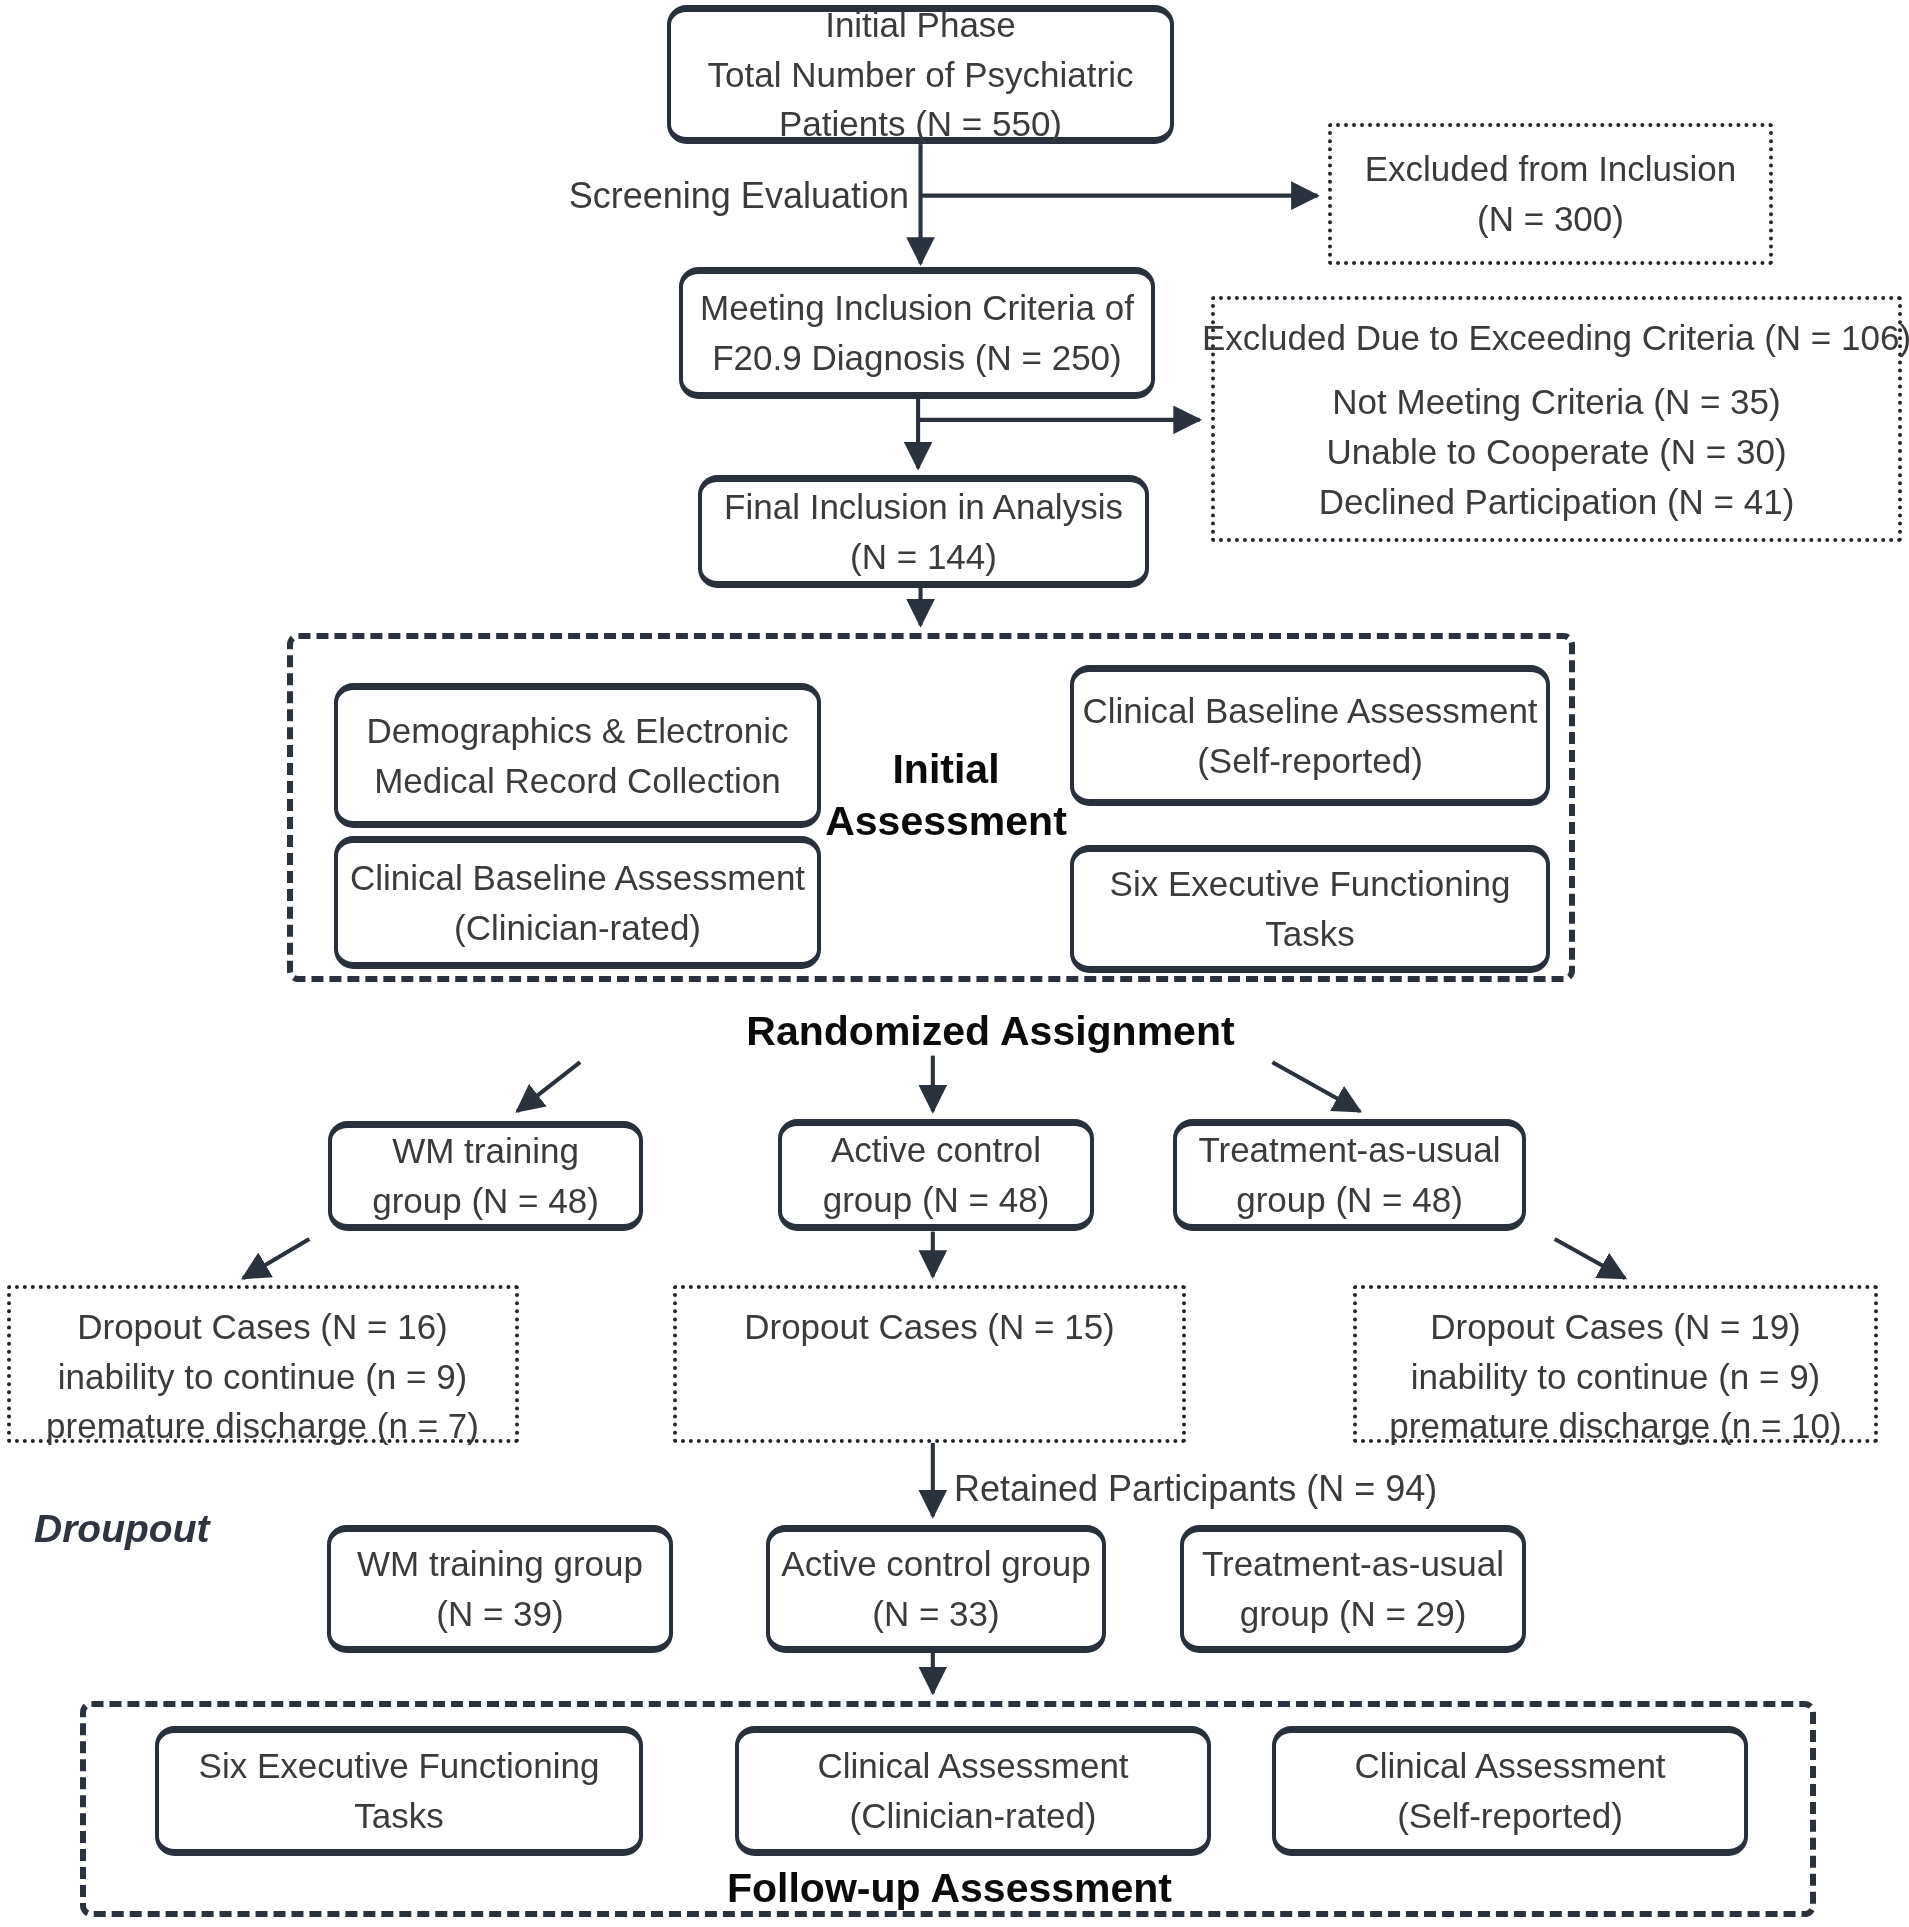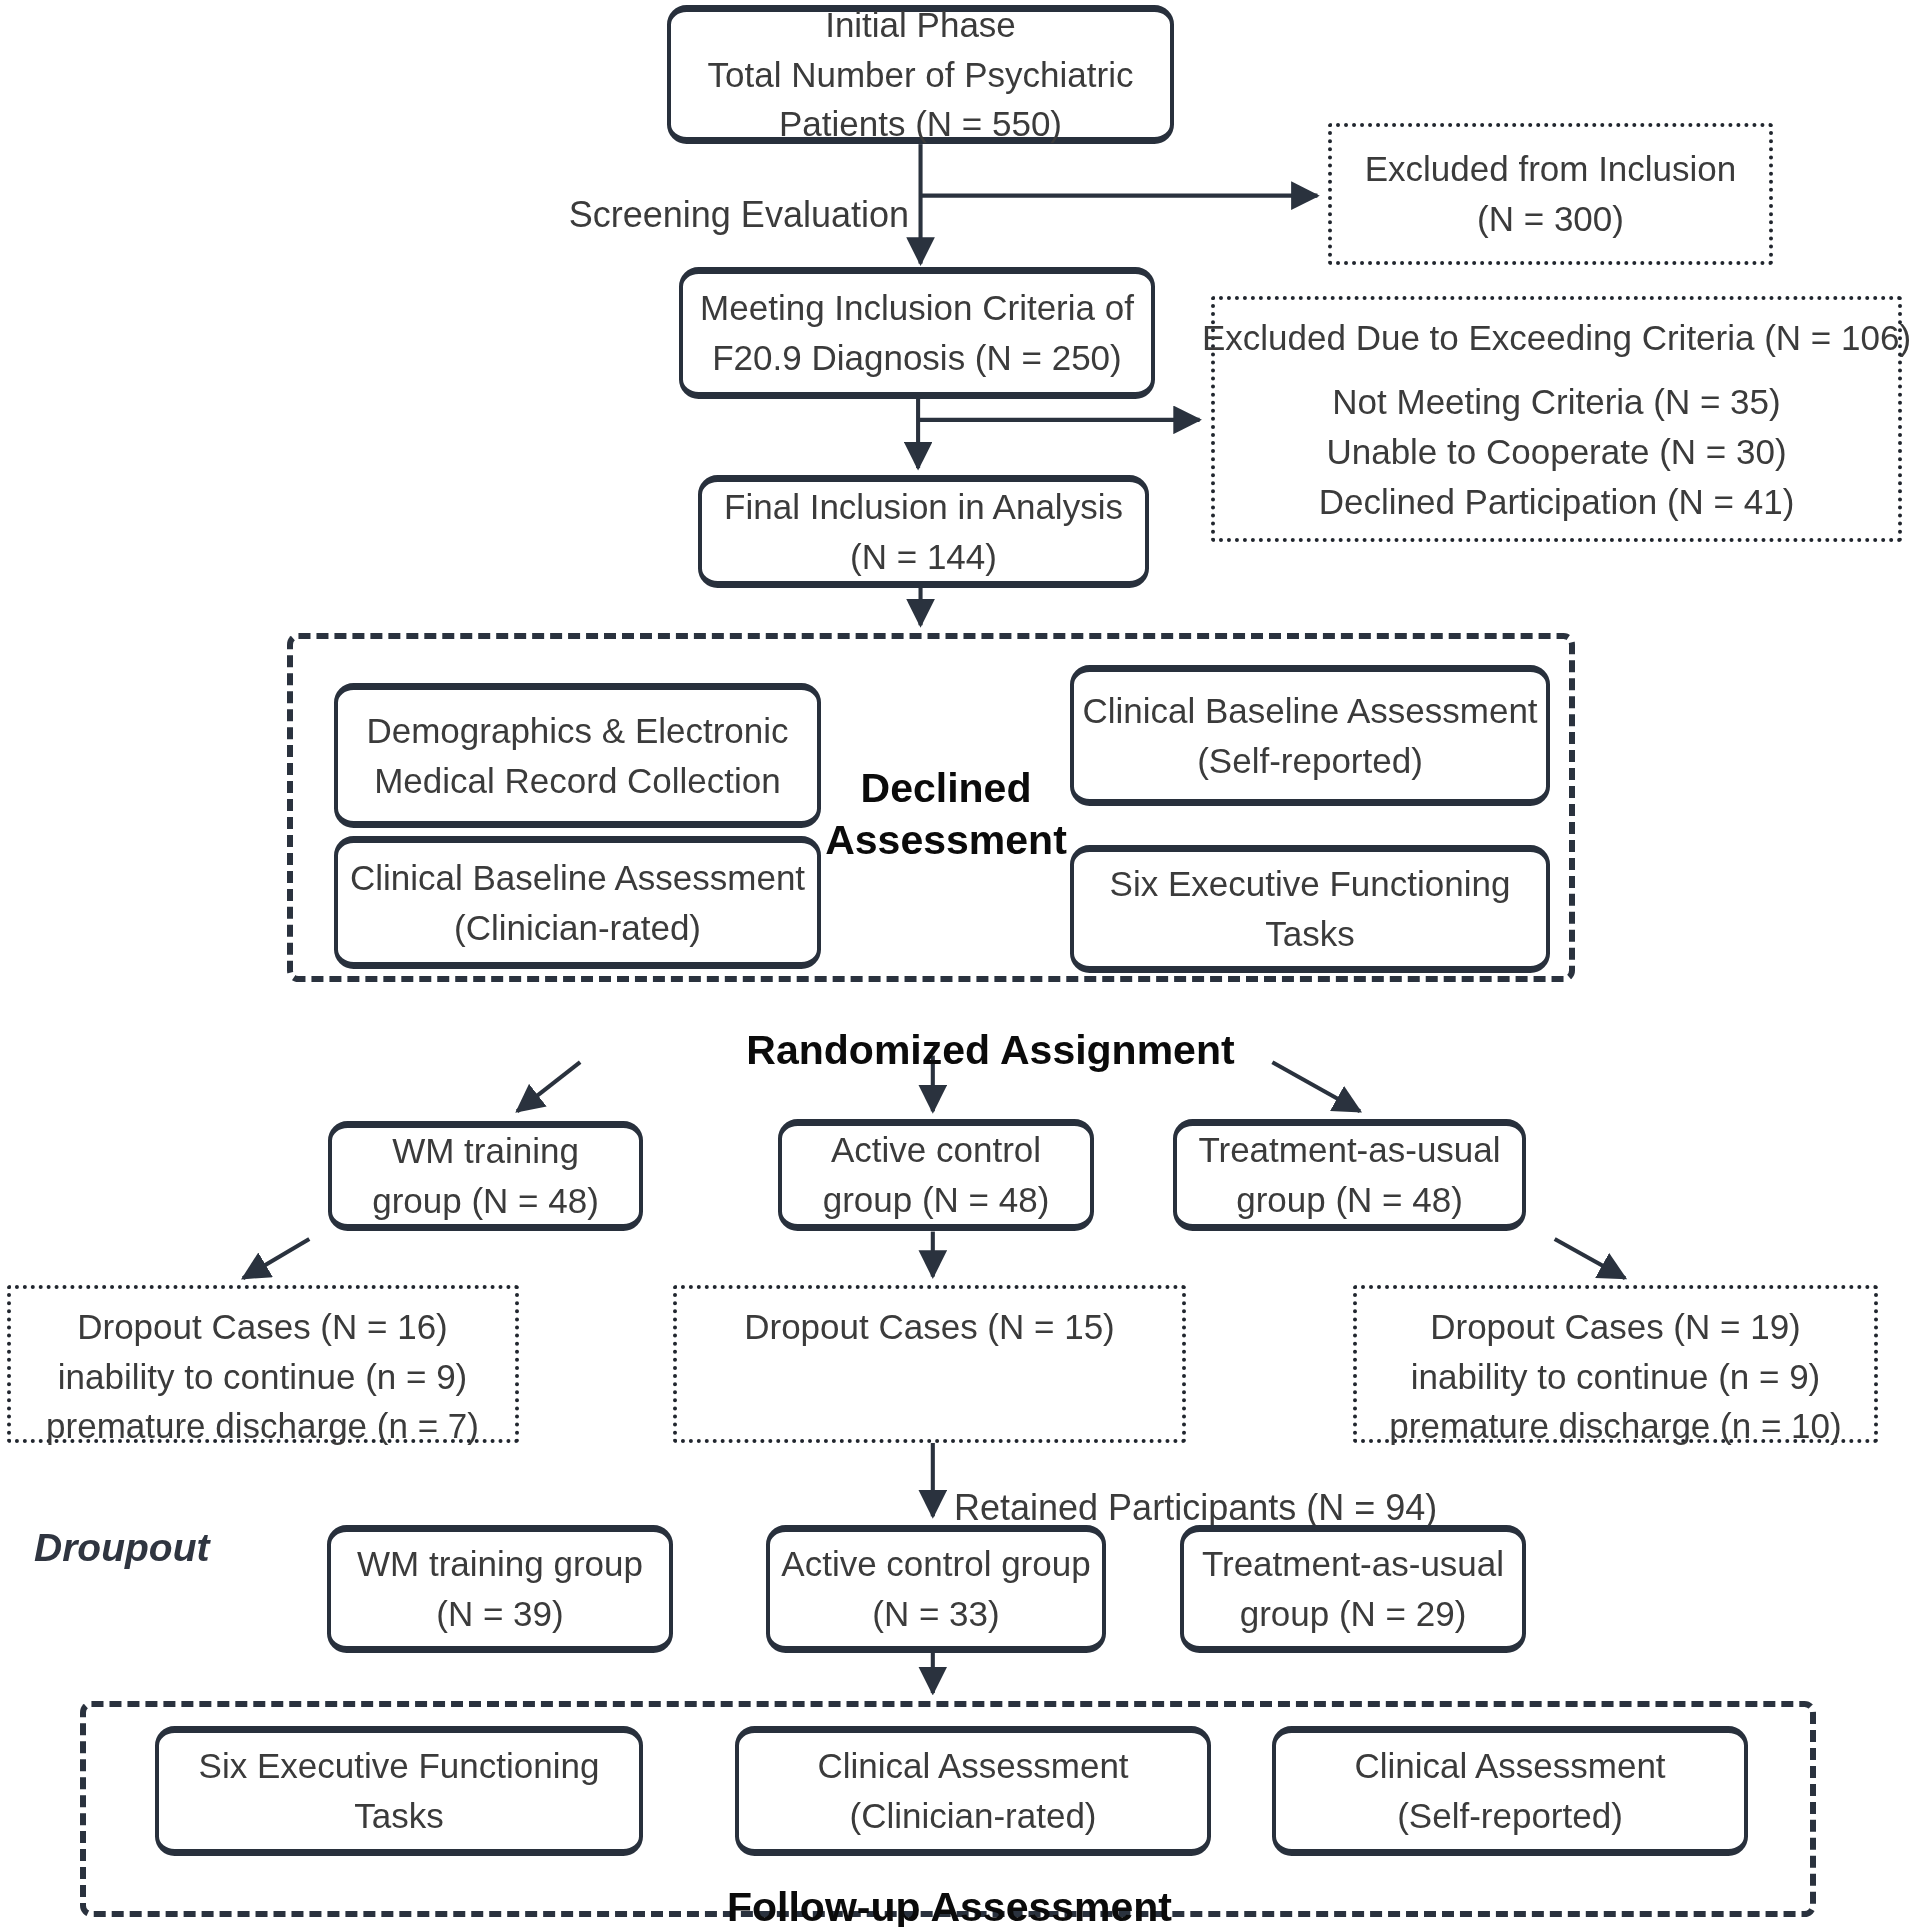--- a/index.html
+++ b/index.html
@@ -38,21 +38,20 @@
     position:absolute;box-sizing:border-box;
     border:6.5px dashed #2a323e;
     border-radius:11.5px;
     background:transparent;
   }
   .ln{display:block;white-space:nowrap;}
   .lbl{
     position:absolute;
     font-size:36px;line-height:1.3;color:#3b3b3b;
     white-space:nowrap;
-    margin-top:19px;
   }
   .lbl.bold{font-weight:bold;color:#0b0b0b;font-size:41px;}
   .lbl.center{text-align:center;}
   .lbl.right{text-align:right;}
   .lbl.italic{font-style:italic;font-weight:bold;color:#2f3540;font-size:39px;}
 </style>
 </head>
 <body>
 
 <div class="canvas">
@@ -118,21 +117,21 @@
     <span class="ln">Demographics &amp; Electronic</span>
     <span class="ln">Medical Record Collection</span>
   </div>
 
   <div class="box solid" style="left:1070px;top:665px;width:480px;height:141px;">
     <span class="ln">Clinical Baseline Assessment</span>
     <span class="ln">(Self-reported)</span>
   </div>
 
   <div class="lbl bold center" style="left:821px;top:743px;width:250px;white-space:normal;line-height:1.28;">
-    <span class="ln">Declined</span>
+    <span class="ln">Initial</span>
     <span class="ln">Assessment</span>
   </div>
 
   <div class="box solid" style="left:334px;top:836px;width:487px;height:133px;">
     <span class="ln">Clinical Baseline Assessment</span>
     <span class="ln">(Clinician-rated)</span>
   </div>
 
   <div class="box solid" style="left:1070px;top:845px;width:480px;height:128px;">
     <span class="ln">Six Executive Functioning</span>

